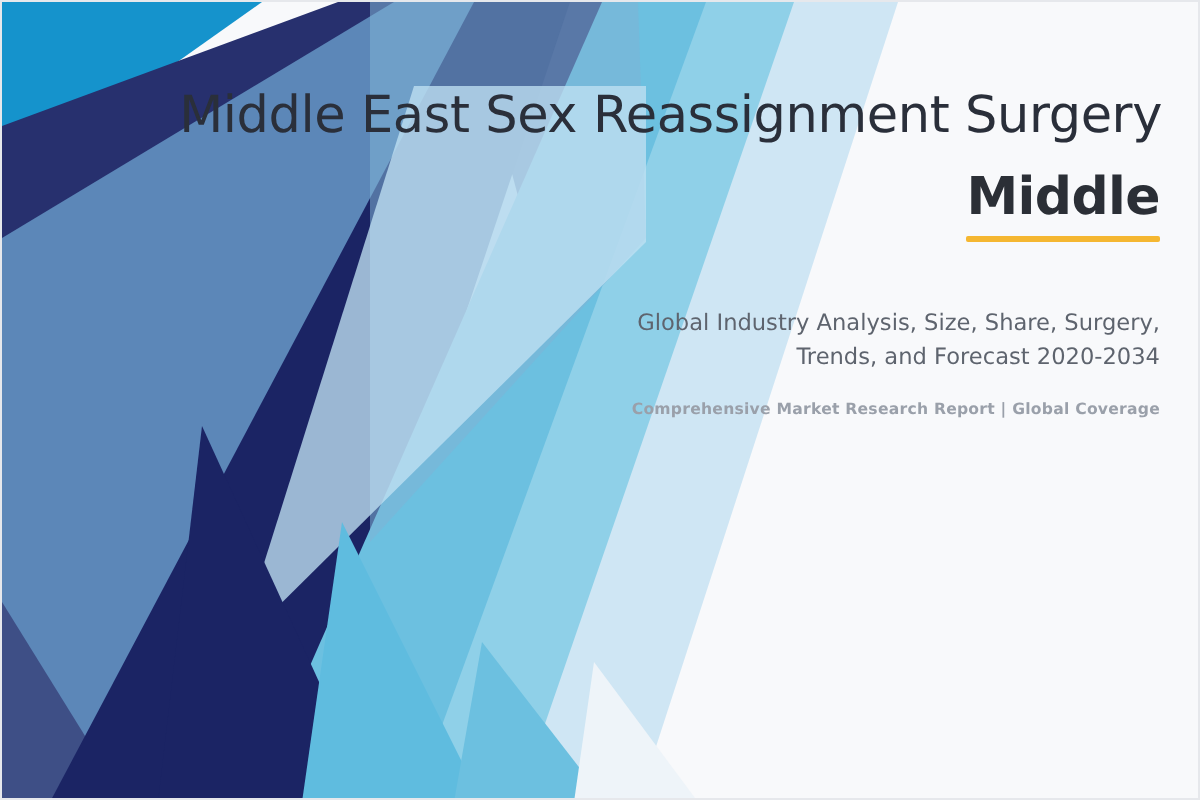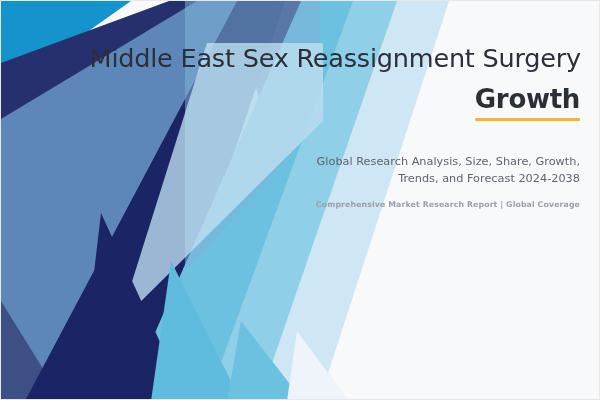--- a/index.html
+++ b/index.html
@@ -135,25 +135,25 @@
 
       <polygon points="296,330 348,400 286,400" fill="#eef4f9"></polygon>
     </svg>
   </div>
 
   <div class="text-layer">
 
     <div class="title">Middle East Sex Reassignment Surgery</div>
 
     <div class="market-wrap">
-      <span class="market">Growth</span>
+      <span class="market">Middle</span>
       <span class="market-rule"></span>
     </div>
 
     <div class="subtitle">
-      <span class="line">Global Research Analysis, Size, Share, Growth,</span>
-      <span class="line">Trends, and Forecast 2024-2038</span>
+      <span class="line">Global Industry Analysis, Size, Share, Surgery,</span>
+      <span class="line">Trends, and Forecast 2020-2034</span>
     </div>
 
     <div class="tagline">Comprehensive Market Research Report | Global Coverage</div>
 
   </div>
 </div>
 
 </body></html>

